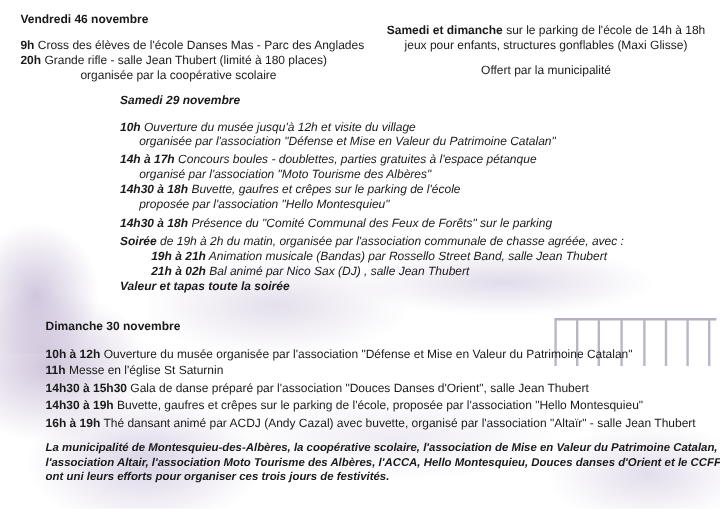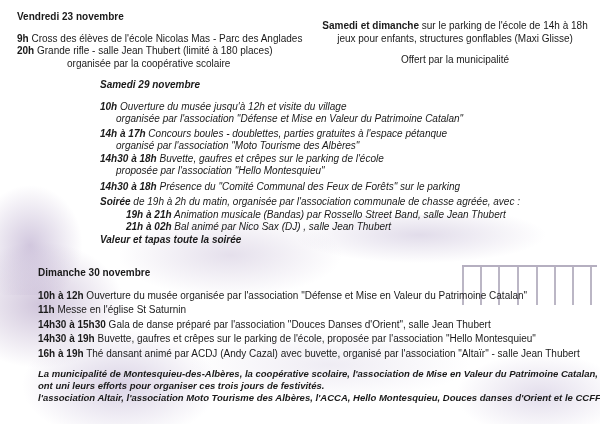--- a/index.html
+++ b/index.html
@@ -50,23 +50,23 @@
       <span style="left:36px"></span>
     <span style="left:55px"></span>
       <span style="left:74px"></span>
       <span style="left:92px"></span>
     <span style="left:110px"></span>
       <span style="left:128px"></span>
   </div>
 </div>
 
 <div class="blk" style="left:17px; top:11px;">
-  <div class="heading">Vendredi 23 novembre</div>
+  <div class="heading">Vendredi 46 novembre</div>
   <div style="height:9px"></div>
-  <div><b>9h</b><span> Cross des élèves de l'école Nicolas Mas - Parc des Anglades</span></div>
+  <div><b>9h</b><span> Cross des élèves de l'école Danses Mas - Parc des Anglades</span></div>
   <div><b>20h</b><span> Grande rifle - salle Jean Thubert (limité à 180 places)</span></div>
   <div style="padding-left:50px">organisée par la coopérative scolaire</div>
 </div>
 
 <div class="blk center" style="left:320px; top:20px; width:270px;">
   <div><b>Samedi et dimanche</b><span> sur le parking de l'école de 14h à 18h</span></div>
   <div>jeux pour enfants, structures gonflables (Maxi Glisse)</div>
   <div style="height:9px"></div>
   <div>Offert par la municipalité</div>
 </div>
@@ -97,15 +97,15 @@
     <div><b>10h à 12h</b><span> Ouverture du musée organisée par l'association "Défense et Mise en Valeur du Patrimoine Catalan"</span></div>
     <div><b>11h</b><span> Messe en l'église St Saturnin</span></div>
     <div><b>14h30 à 15h30</b><span> Gala de danse préparé par l'association "Douces Danses d'Orient", salle Jean Thubert</span></div>
     <div><b>14h30 à 19h</b><span> Buvette, gaufres et crêpes sur le parking de l'école, proposée par l'association "Hello Montesquieu"</span></div>
     <div><b>16h à 19h</b><span> Thé dansant animé par ACDJ (Andy Cazal) avec buvette, organisé par l'association "Altaïr"  - salle Jean Thubert</span></div>
   </div>
 </div>
 
 <div class="blk credits" style="left:38px; top:368px;">
   <div>La municipalité de Montesquieu-des-Albères, la coopérative scolaire, l'association de Mise en Valeur du Patrimoine Catalan,</div>
+  <div>l'association Altair, l'association Moto Tourisme des Albères, l'ACCA, Hello Montesquieu, Douces danses d'Orient et le CCFF</div>
   <div>ont uni leurs efforts pour organiser ces trois jours de festivités.</div>
-  <div>l'association Altair, l'association Moto Tourisme des Albères, l'ACCA, Hello Montesquieu, Douces danses d'Orient et le CCFF</div>
 </div>
 
 </body></html>

